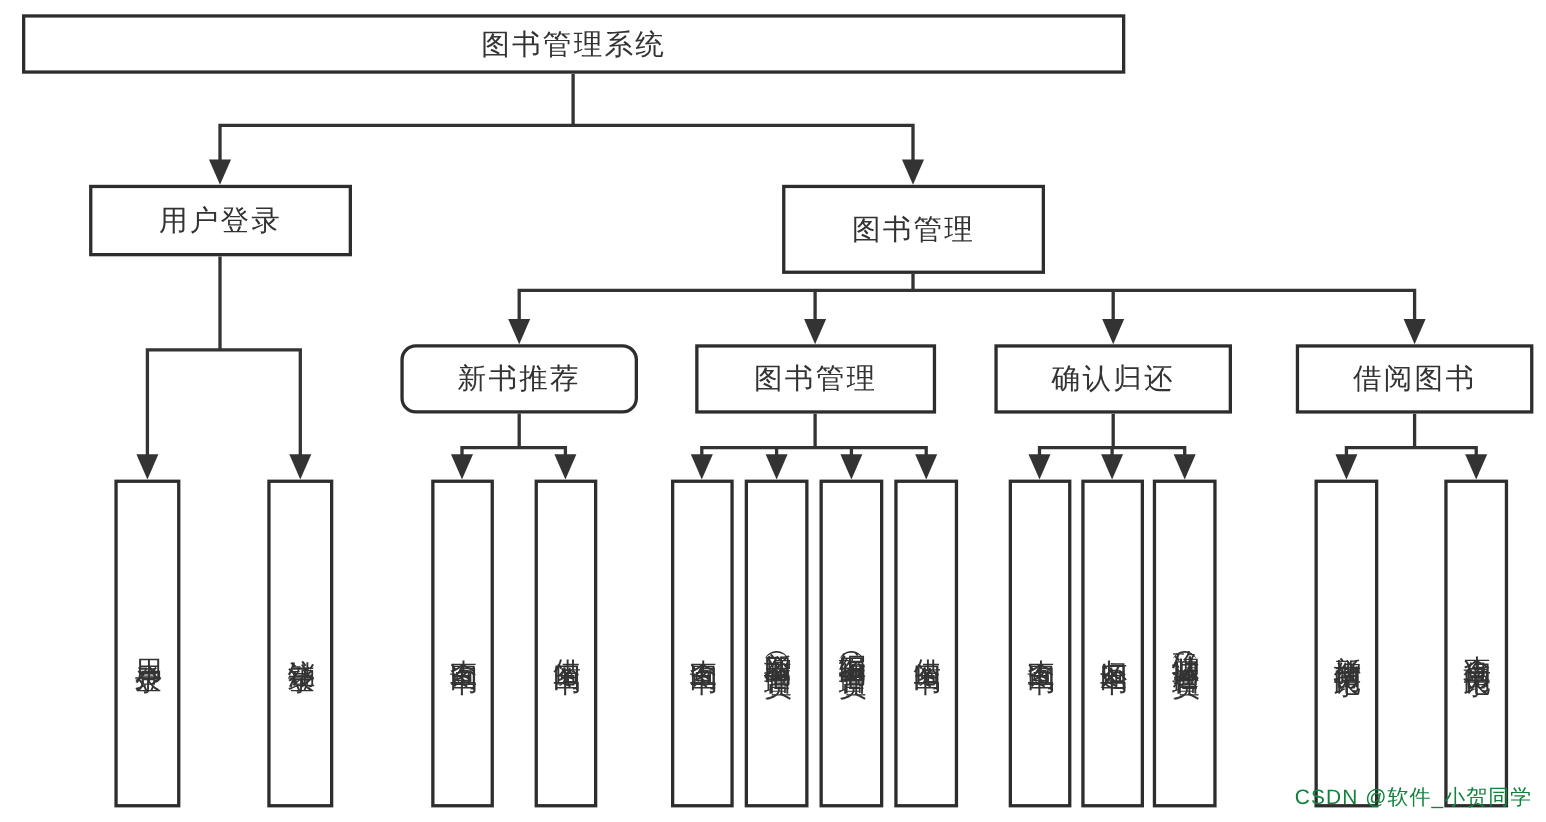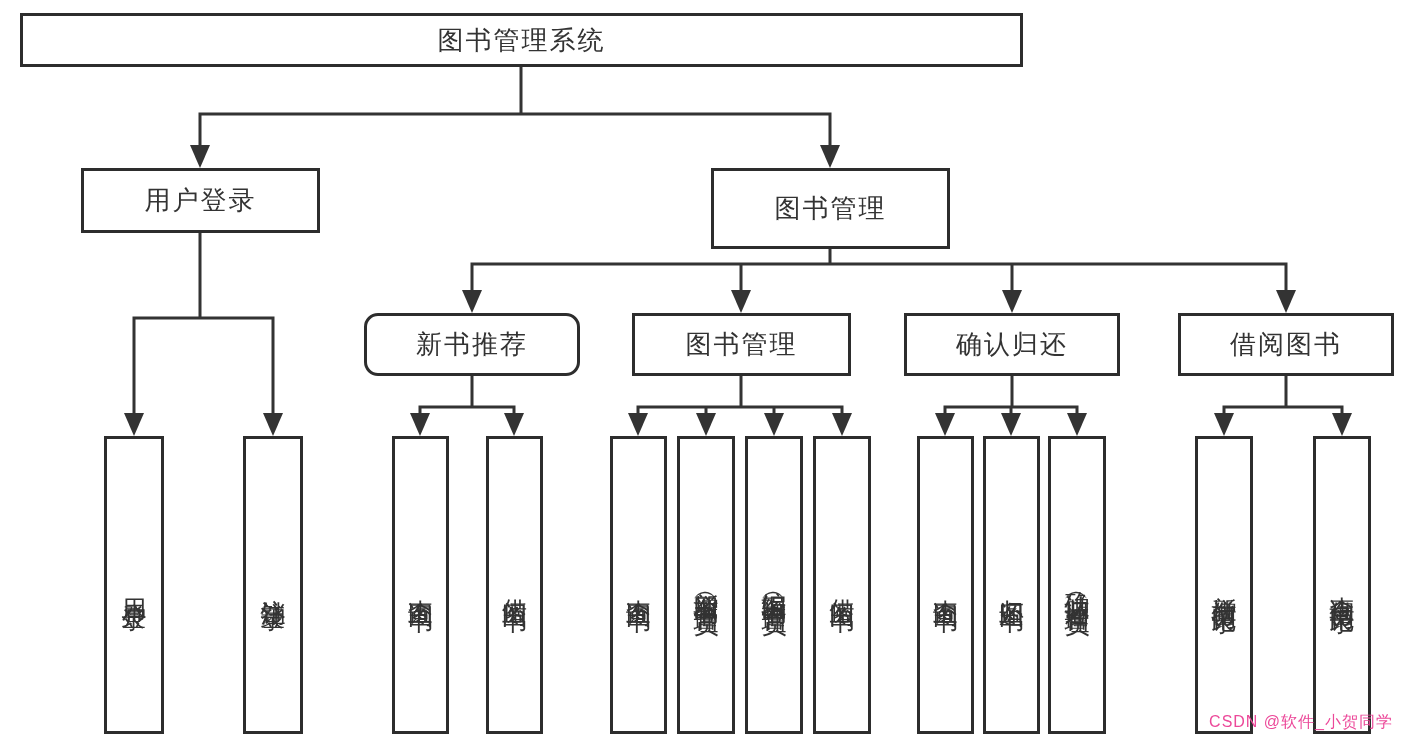--- a/index.html
+++ b/index.html
@@ -42,23 +42,23 @@
     writing-mode: vertical-rl;
     font-size: 25px;
     letter-spacing: 3px;
     line-height: 1;
     white-space: nowrap;
   }
   .watermark {
     position: absolute;
     top: 712px;
     right: 12px;
-    font-size: 16px;
+    font-size: 19px;
     letter-spacing: 1px;
-    color: #ec4899;
+    color: #15803d;
     z-index: 5;
     white-space: nowrap;
   }
 </style>
 </head>
 <body>
 
 <div class="canvas">
 
   <svg class="connectors" width="1405" height="747" viewBox="0 0 1405 747" fill="none" stroke="#333333" stroke-width="3">

